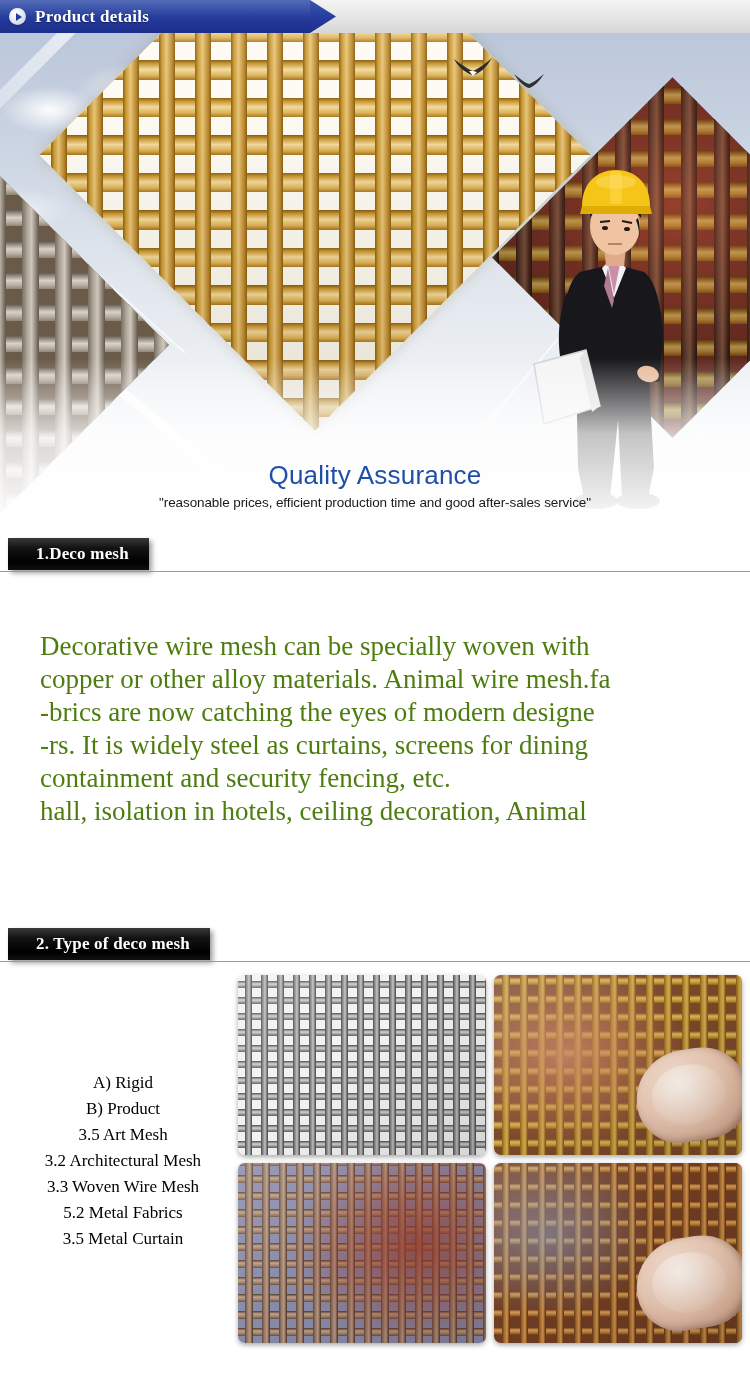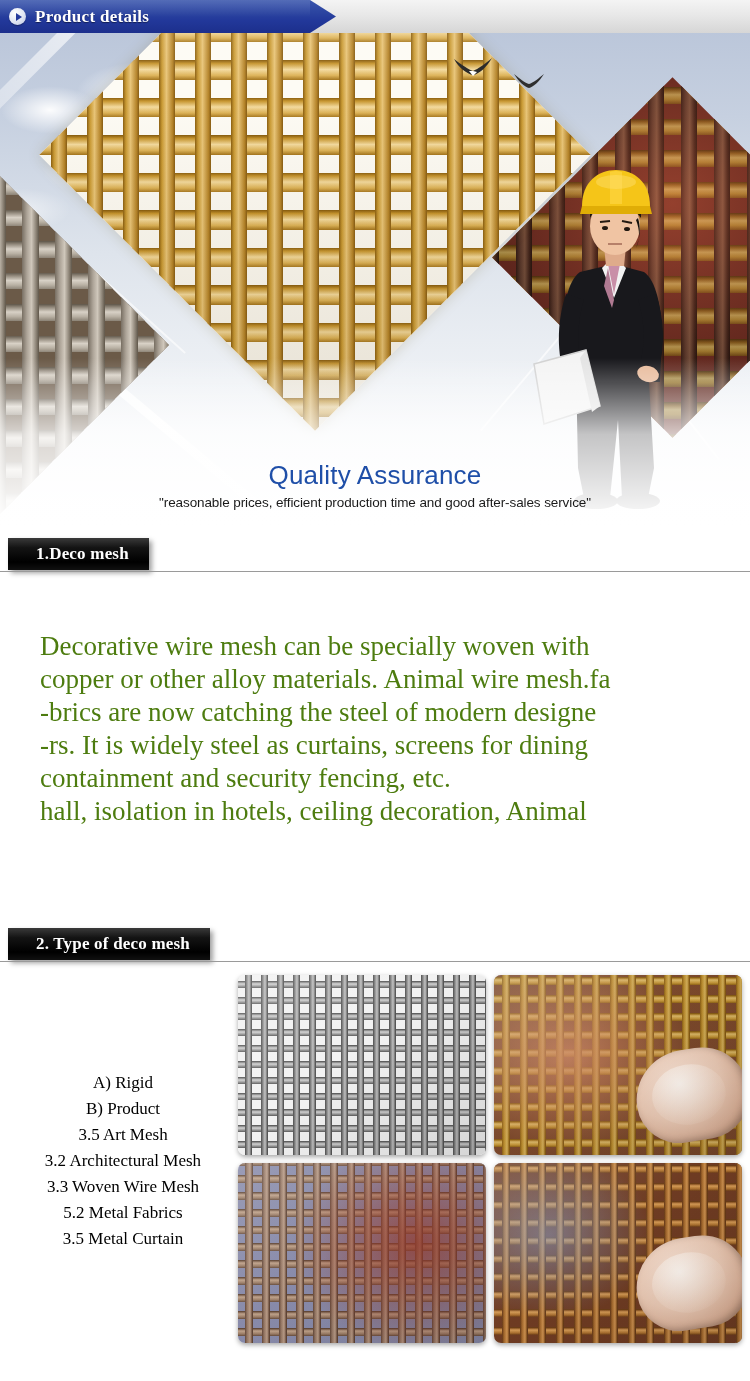--- a/index.html
+++ b/index.html
@@ -473,21 +473,21 @@
 </div>
 
 <div class="section-head" style="top:538px;">
   <div class="tab">1.Deco mesh</div>
   <div class="rule"></div>
 </div>
 
 <div class="desc">
   <span>Decorative wire mesh can be specially woven with</span>
   <span>copper or other alloy materials. Animal wire mesh.fa</span>
-  <span>-brics are now catching the steel of modern designe</span>
+  <span>-brics are now catching the eyes of modern designe</span>
   <span>-rs. It is widely steel as curtains, screens for dining</span>
   <span>containment and security fencing, etc.</span>
   <span>hall, isolation in hotels, ceiling decoration, Animal</span>
 </div>
 
 <div class="section-head" style="top:928px;">
   <div class="tab">2. Type of deco mesh</div>
   <div class="rule"></div>
 </div>
 

